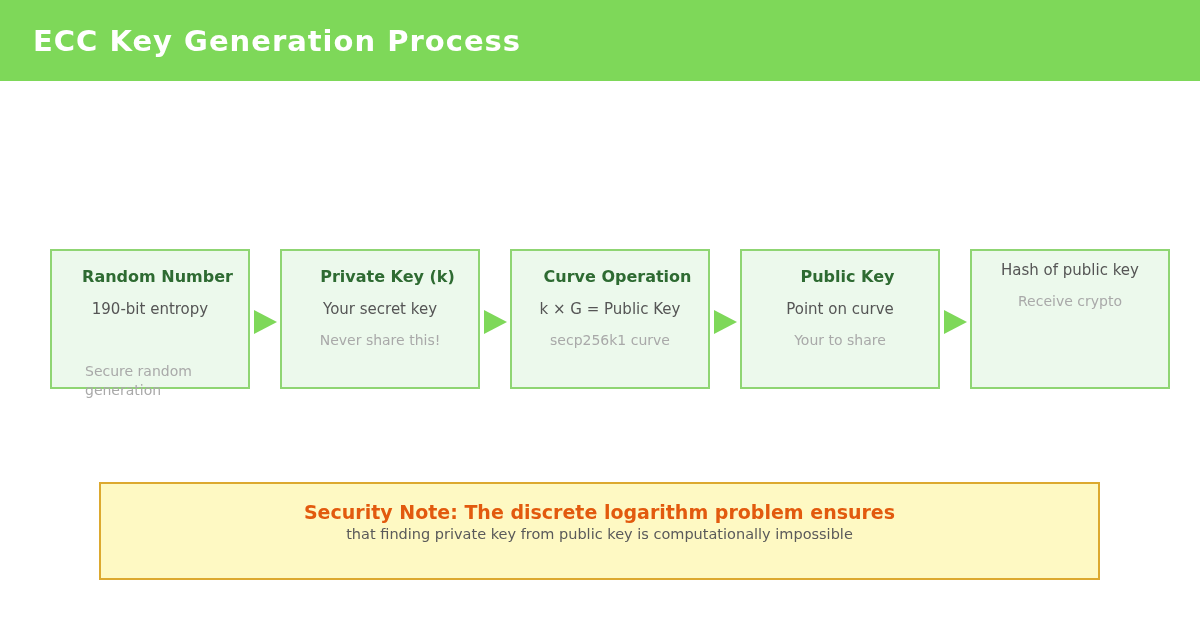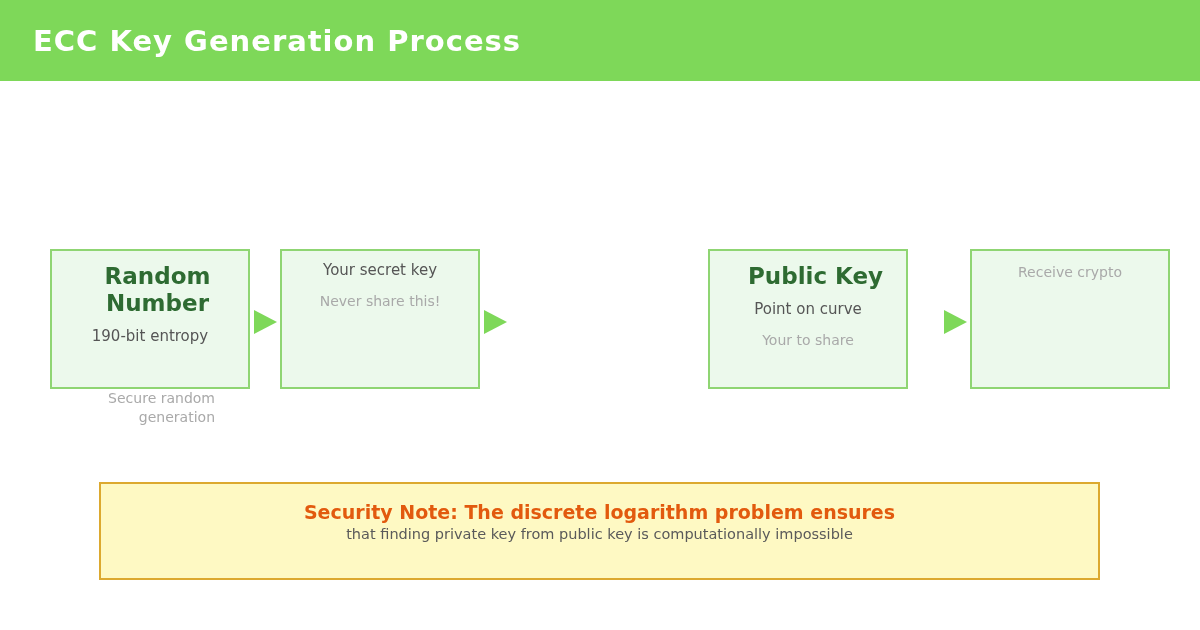--- a/index.html
+++ b/index.html
@@ -35,21 +35,21 @@
     position: absolute;
     top: 249px;
     width: 196px;
     height: 136px;
     background: #ecf9ec;
     border: 2px solid #8fd573;
     text-align: center;
   }
   .box-title {
     margin-top: 12px;
-    font-size: 23px;
+    font-size: 16px;
     line-height: 27px;
     font-weight: bold;
     color: #2e6b32;
     padding-left: 15px;
   }
   .box-line1 {
     margin-top: 10px;
     font-size: 15px;
     line-height: 19px;
     color: #555555;
@@ -57,21 +57,21 @@
   .box-line2 {
     margin-top: 12px;
     font-size: 14px;
     line-height: 19px;
     color: #a9a9a9;
   }
   .box-line2.two-line {
     width: 130px;
     margin-left: auto;
     margin-right: auto;
-    text-align: right;
+    text-align: left;
     margin-top: 43px;
   }
   .arrow {
     position: absolute;
     top: 310px;
     width: 0;
     height: 0;
     border-top: 12px solid transparent;
     border-bottom: 12px solid transparent;
     border-left: 23px solid #7ed859;
@@ -110,38 +110,45 @@
 
   <div class="step-box" style="left:50px">
     <div class="box-title">Random Number</div>
     <div class="box-line1">190-bit entropy</div>
     <div class="box-line2 two-line">Secure random generation</div>
   </div>
 
   <div class="arrow" style="left:254px"></div>
 
   <div class="step-box" style="left:280px">
+    <div class="box-title">Private Key (k)</div>
     <div class="box-line1">Your secret key</div>
     <div class="box-line2">Never share this!</div>
   </div>
 
   <div class="arrow" style="left:484px"></div>
 
+  <div class="step-box" style="left:510px">
+    <div class="box-title">Curve Operation</div>
+    <div class="box-line1">k × G = Public Key</div>
+    <div class="box-line2">secp256k1 curve</div>
+  </div>
 
   <div class="arrow" style="left:714px"></div>
 
-  <div class="step-box" style="left:708px">
+  <div class="step-box" style="left:740px">
     <div class="box-title">Public Key</div>
     <div class="box-line1">Point on curve</div>
     <div class="box-line2">Your to share</div>
   </div>
 
   <div class="arrow" style="left:944px"></div>
 
   <div class="step-box" style="left:970px">
+    <div class="box-line1">Hash of public key</div>
     <div class="box-line2">Receive crypto</div>
   </div>
 
   <div class="note-box">
     <div class="note-title">Security Note: The discrete logarithm problem ensures</div>
     <div class="note-body">that finding private key from public key is computationally impossible</div>
   </div>
 
 </div>
 

